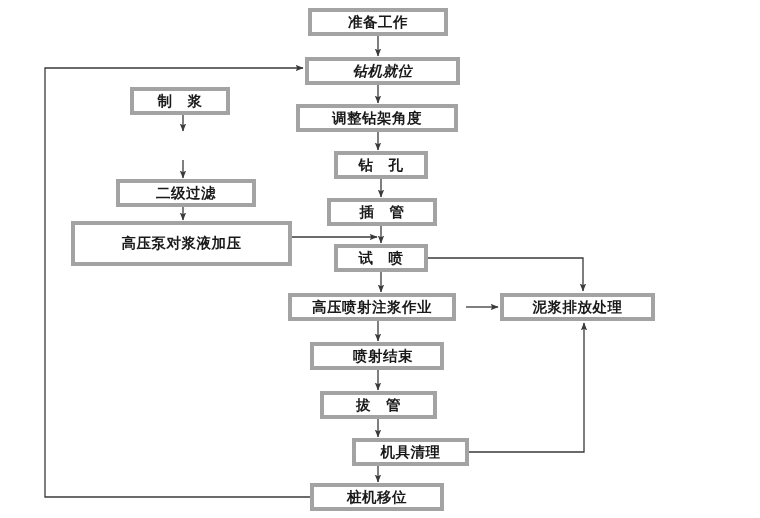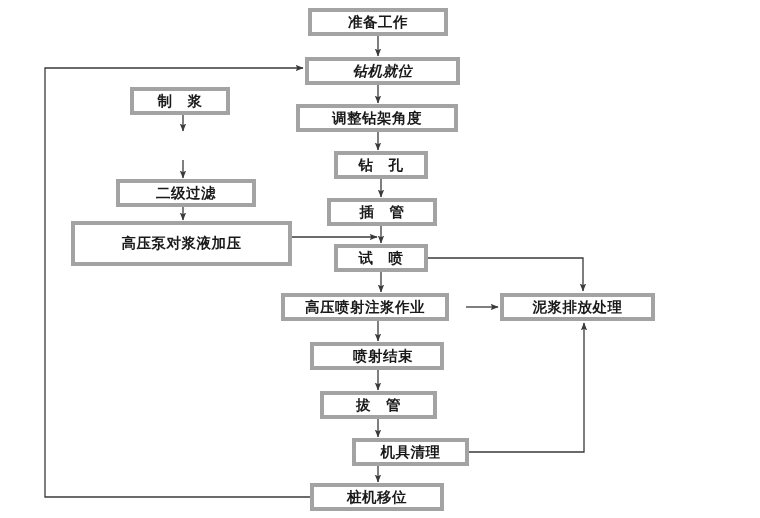--- a/index.html
+++ b/index.html
@@ -88,21 +88,21 @@
   <div class="node" style="left:305px;top:57px;width:155px;height:28px;font-style:italic;">钻机就位</div>
 
   <div class="node" style="left:296px;top:104px;width:162px;height:28px;">调整钻架角度</div>
 
   <div class="node" style="left:334px;top:151px;width:94px;height:28px;">钻　孔</div>
 
   <div class="node" style="left:327px;top:198px;width:110px;height:28px;">插　管</div>
 
   <div class="node" style="left:334px;top:244px;width:94px;height:28px;">试　喷</div>
 
-  <div class="node" style="left:281px;top:293px;width:168px;height:28px;">高压喷射注浆作业</div>
+  <div class="node" style="left:288px;top:293px;width:168px;height:28px;">高压喷射注浆作业</div>
 
   <div class="node" style="left:310px;top:342px;width:134px;height:28px;padding-left:12px;">喷射结束</div>
 
   <div class="node" style="left:320px;top:391px;width:117px;height:28px;">拔　管</div>
 
   <div class="node" style="left:320px;top:438px;width:117px;height:28px;margin-left:32px;">机具清理</div>
 
   <div class="node" style="left:310px;top:483px;width:134px;height:28px;">桩机移位</div>
 
   <div class="node" style="left:130px;top:87px;width:100px;height:28px;">制　浆</div>

